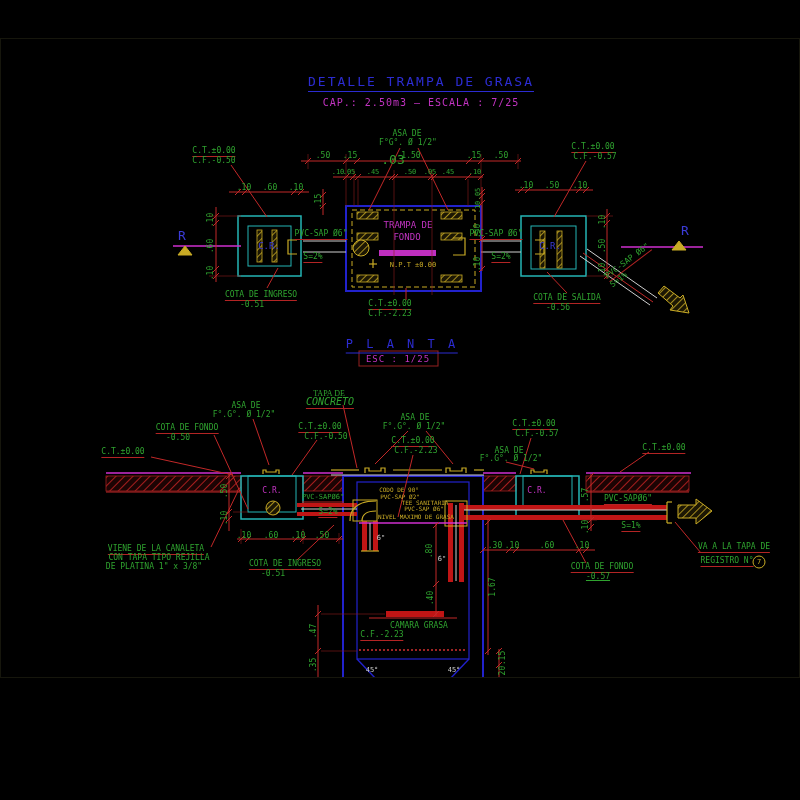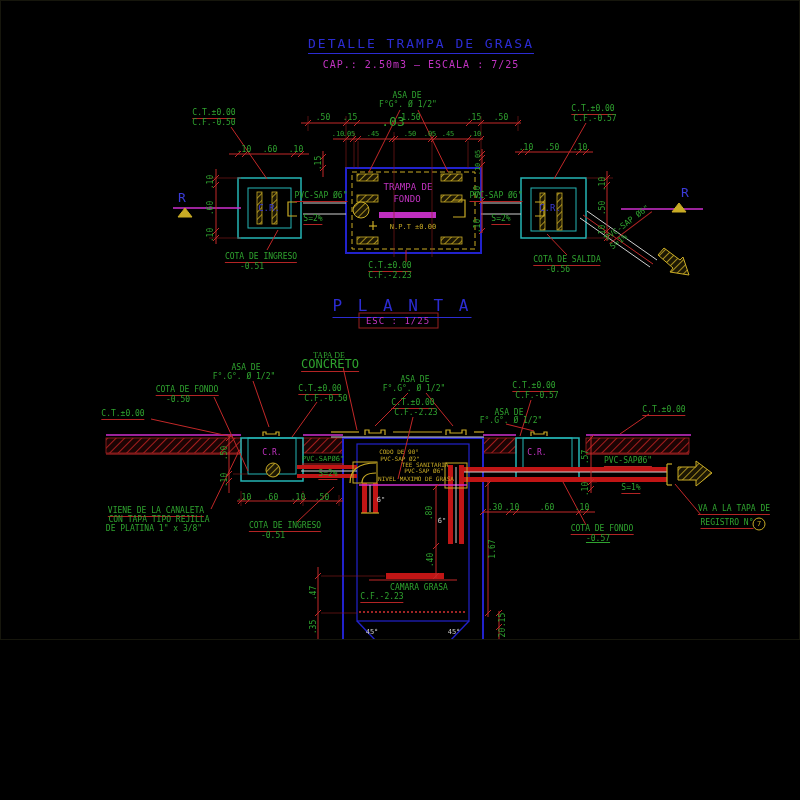--- a/index.html
+++ b/index.html
@@ -1,33 +1,33 @@
 <!DOCTYPE html>
 <html><head>
 <meta charset="utf-8">
 <style>
   html,body{margin:0;padding:0;background:#000;}
   #screen{position:relative;width:800px;height:640px;background:#000;overflow:hidden;
           border:1px solid #16160c;box-sizing:border-box;
-          font-family:"DejaVu Sans Mono",monospace;}
+          font-family:"DejaVu Sans Mono",monospace;margin-top:38px;}
   #geom{position:absolute;left:0;top:0;}
   #labels{position:absolute;left:0;top:0;width:800px;height:800px;}
   .lbl{position:absolute;transform:translate(-50%,-50%);white-space:nowrap;line-height:1;}
   .c-g{color:#2fa32f;} .c-m{color:#c233c2;text-align:right;} .c-y{color:#c9ab25;}
   .c-b{color:#3b3bd8;} .c-w{color:#cfcfcf;}
   .u{border-bottom:1px solid #b32424;padding-bottom:1px;}
   .circ{border:1px solid #c9ab25;border-radius:50%;width:9px;height:9px;
         line-height:9px;text-align:center;padding:1px;}
   .title-main{position:absolute;transform:translate(-50%,-50%);white-space:nowrap;
         color:#2c2cd2;font-size:13px;letter-spacing:2px;
         border-bottom:1px solid #2c2cd2;padding-bottom:2px;}
   .subtitle{position:absolute;transform:translate(-50%,-50%);white-space:nowrap;
         color:#c233c2;font-size:10px;letter-spacing:1px;}
   .view-title{position:absolute;transform:translate(-50%,-50%);white-space:nowrap;
-        color:#2c2cd2;font-size:16px;letter-spacing:3px;
+        color:#2c2cd2;font-size:12px;letter-spacing:3px;
         border-bottom:1px solid #2c2cd2;padding-bottom:2px;}
   .esc{position:absolute;transform:translate(-50%,-50%);white-space:nowrap;
         color:#c233c2;font-size:9px;letter-spacing:1px;}
 </style>
 </head>
 <body>
 
 <div id="screen">
   <svg id="geom" width="800" height="800">
     <defs>
@@ -332,21 +332,21 @@
       <span class="lbl c-g u" style="left: 389px; top: 266px; font-size: 8px;">C.T.±0.00</span>
       <span class="lbl c-g" style="left: 389px; top: 275px; font-size: 8px;">C.F.-2.23</span>
       <span class="lbl c-g u" style="left: 627px; top: 223px; font-size: 8px; transform: translate(-50%, -50%) rotate(-37deg);">PVC-SAP Ø6"</span>
       <span class="lbl c-g" style="left: 618px; top: 241px; font-size: 8px; transform: translate(-50%, -50%) rotate(-37deg);">S=1%</span>
       <span class="lbl c-g u" style="left: 122px; top: 414px; font-size: 8px;">C.T.±0.00</span>
       <span class="lbl c-g u" style="left: 186px; top: 390px; font-size: 8px;">COTA DE FONDO</span>
       <span class="lbl c-g" style="left: 177px; top: 399px; font-size: 8px;">-0.50</span>
       <span class="lbl c-g" style="left: 245px; top: 367px; font-size: 8px;">ASA DE</span>
       <span class="lbl c-g" style="left: 243px; top: 376px; font-size: 8px;">F°.G°. Ø 1/2"</span>
       <span class="lbl c-g" style="left: 328px; top: 355px; font-size: 8px; font-family: Liberation Serif, serif;">TAPA DE</span>
-      <span class="lbl c-g u" style="left: 329px; top: 364px; font-size: 12px;">CONCRETO</span>
+      <span class="lbl c-g u" style="left: 329px; top: 364px; font-size: 10px; font-style: italic;">CONCRETO</span>
       <span class="lbl c-g" style="left: 414px; top: 379px; font-size: 8px;">ASA DE</span>
       <span class="lbl c-g" style="left: 413px; top: 388px; font-size: 8px;">F°.G°. Ø 1/2"</span>
       <span class="lbl c-g u" style="left: 412px; top: 403px; font-size: 8px;">C.T.±0.00</span>
       <span class="lbl c-g" style="left: 415px; top: 412px; font-size: 8px;">C.F.-2.23</span>
       <span class="lbl c-g u" style="left: 319px; top: 389px; font-size: 8px;">C.T.±0.00</span>
       <span class="lbl c-g" style="left: 325px; top: 398px; font-size: 8px;">C.F.-0.50</span>
       <span class="lbl c-g u" style="left: 533px; top: 386px; font-size: 8px;">C.T.±0.00</span>
       <span class="lbl c-g" style="left: 536px; top: 395px; font-size: 8px;">C.F.-0.57</span>
       <span class="lbl c-g" style="left: 508px; top: 412px; font-size: 8px;">ASA DE</span>
       <span class="lbl c-g" style="left: 510px; top: 420px; font-size: 8px;">F°.G°. Ø 1/2"</span>

